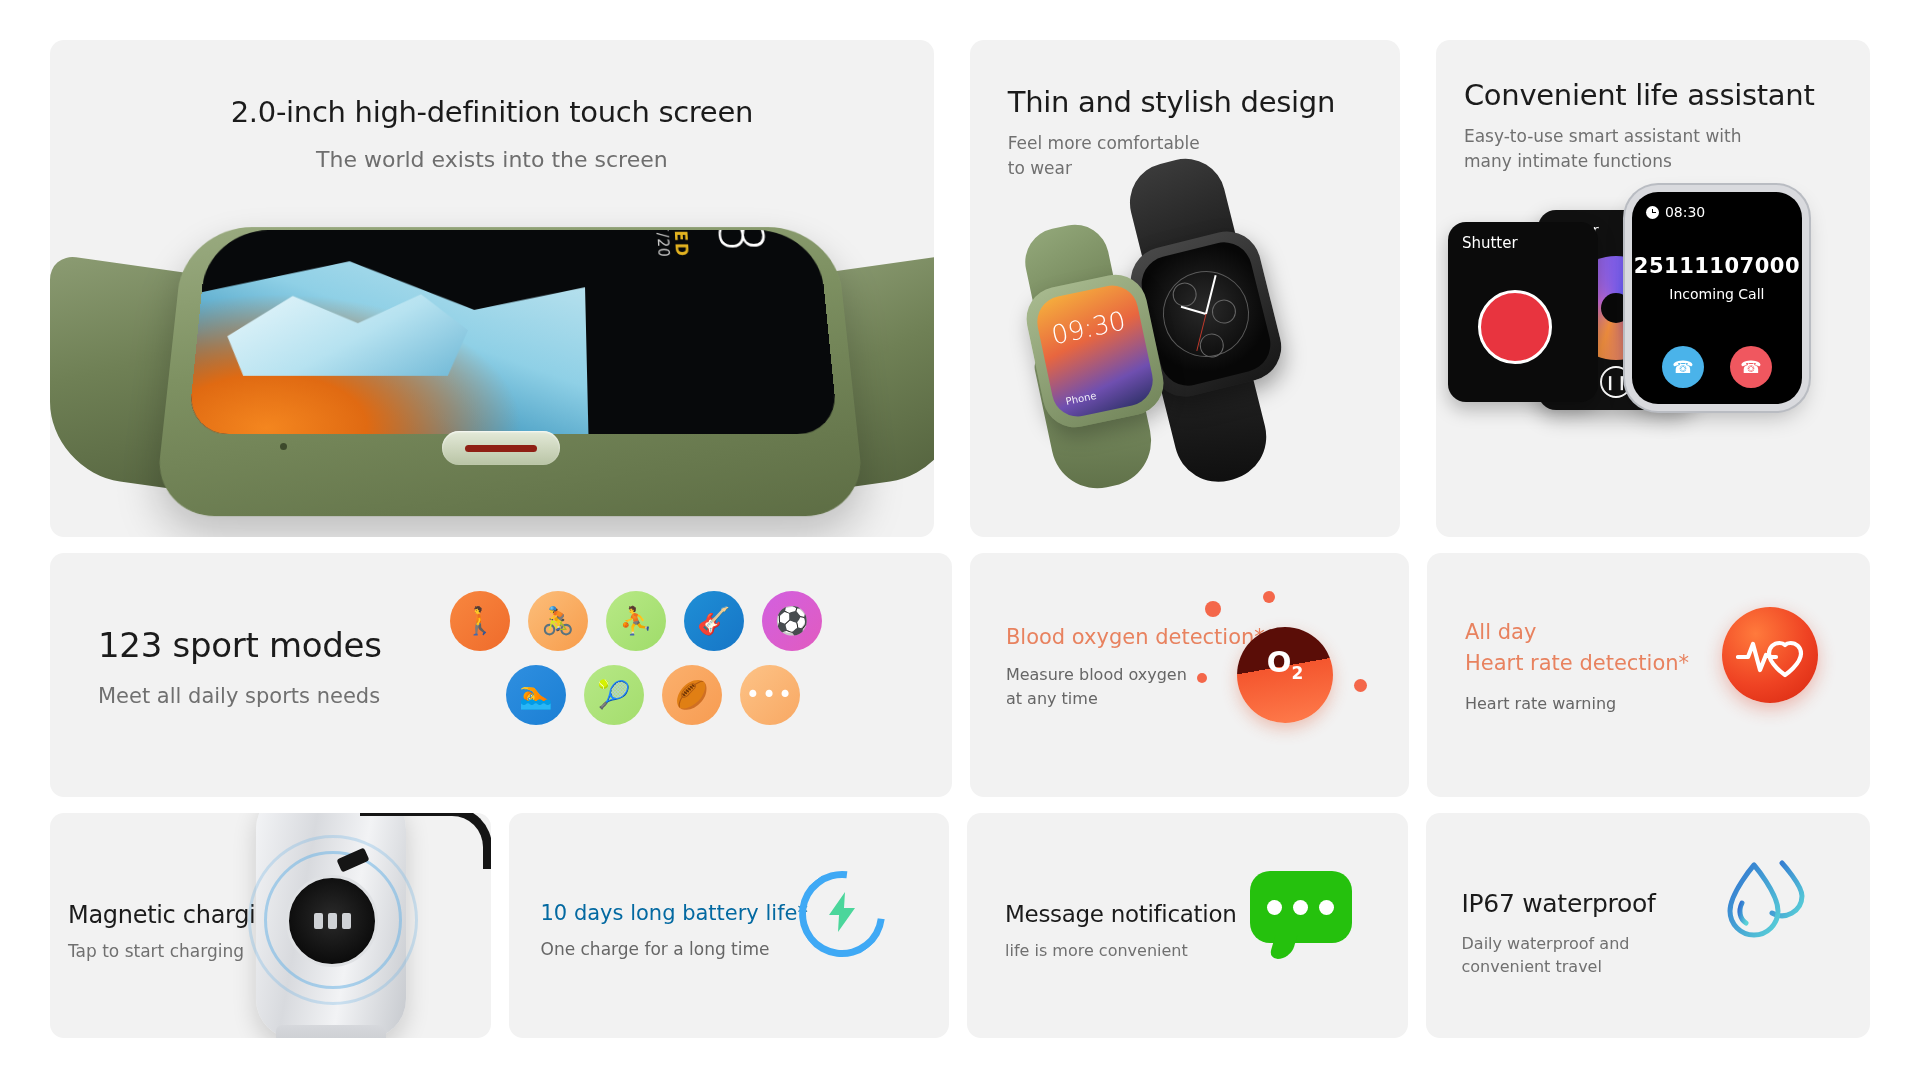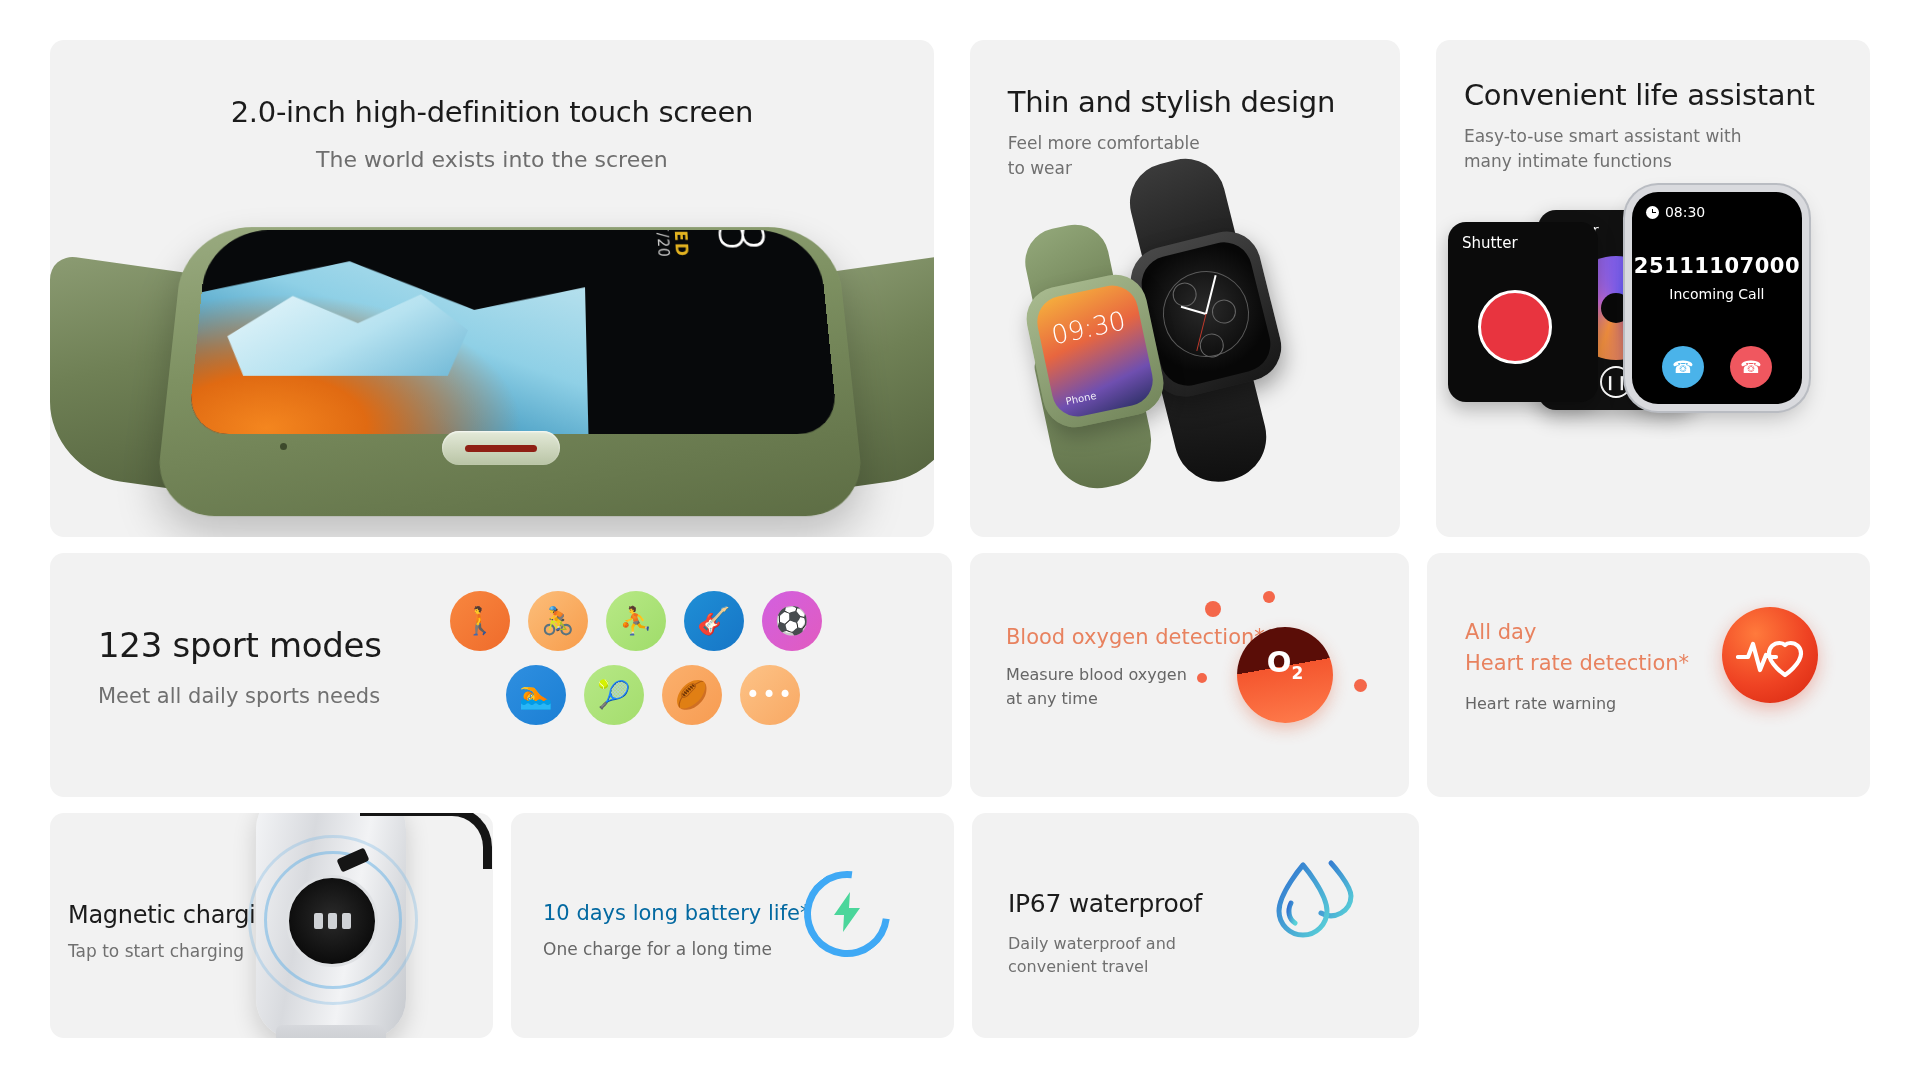--- a/index.html
+++ b/index.html
@@ -450,20 +450,33 @@
       <div class="batt-art">
         <div class="batt-ring"></div>
         <div class="batt-bolt">
           <svg width="34" height="44" viewBox="0 0 34 44" aria-hidden="true">
             <path d="M20 2 4 25h10L13 42 30 18H19L20 2z" fill="#4bd69b"></path>
           </svg>
         </div>
       </div>
     </div>
 
+    <div class="card c-msg">
+      <div class="txt">
+        <div class="hd">Message notification</div>
+        <div class="sb">life is more convenient</div>
+      </div>
+      <div class="msg-art">
+        <div class="bubble">
+            <i></i>
+            <i></i>
+            <i></i>
+          </div>
+      </div>
+    </div>
 
     <div class="card c-water">
       <div class="txt">
         <div class="hd">IP67 waterproof</div>
         <div class="sb" style="white-space:pre-line">Daily waterproof and
 convenient travel</div>
       </div>
       <div class="water-art">
         <svg width="104" height="104" viewBox="0 0 104 104" fill="none" aria-hidden="true">
           <defs>

